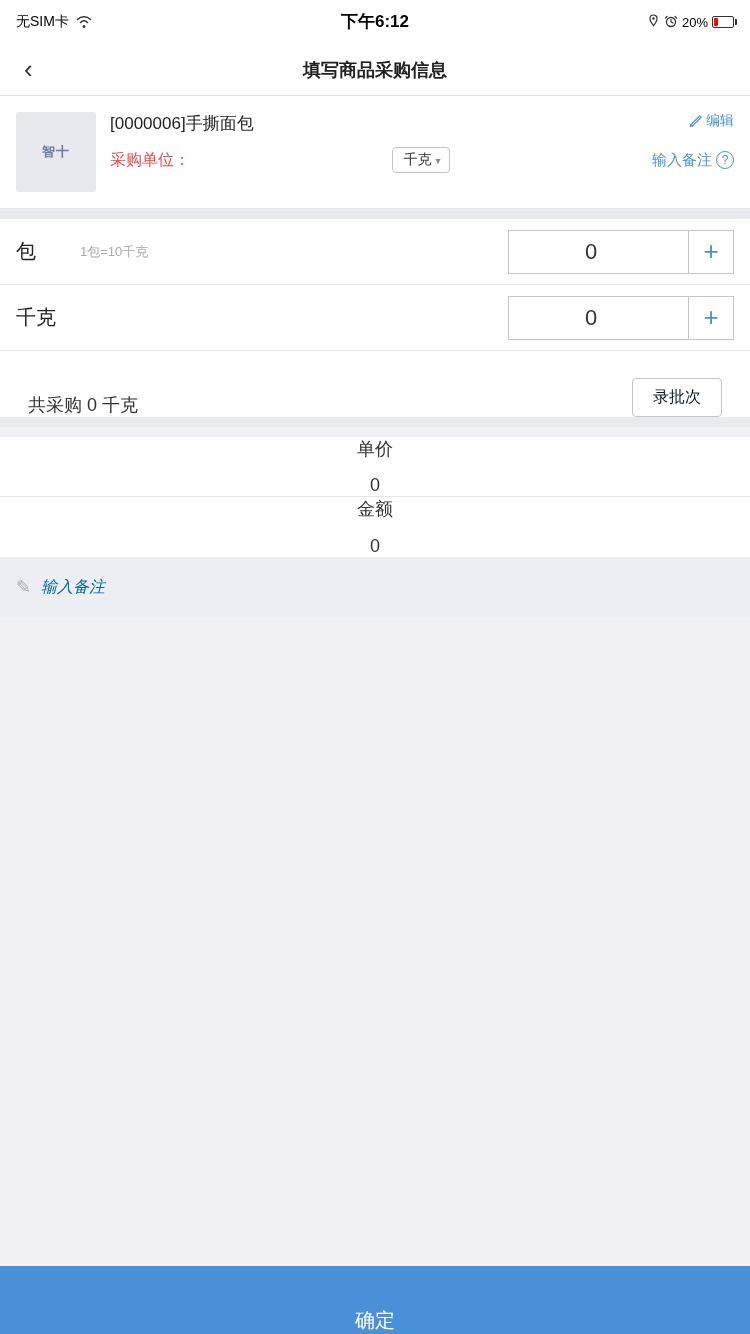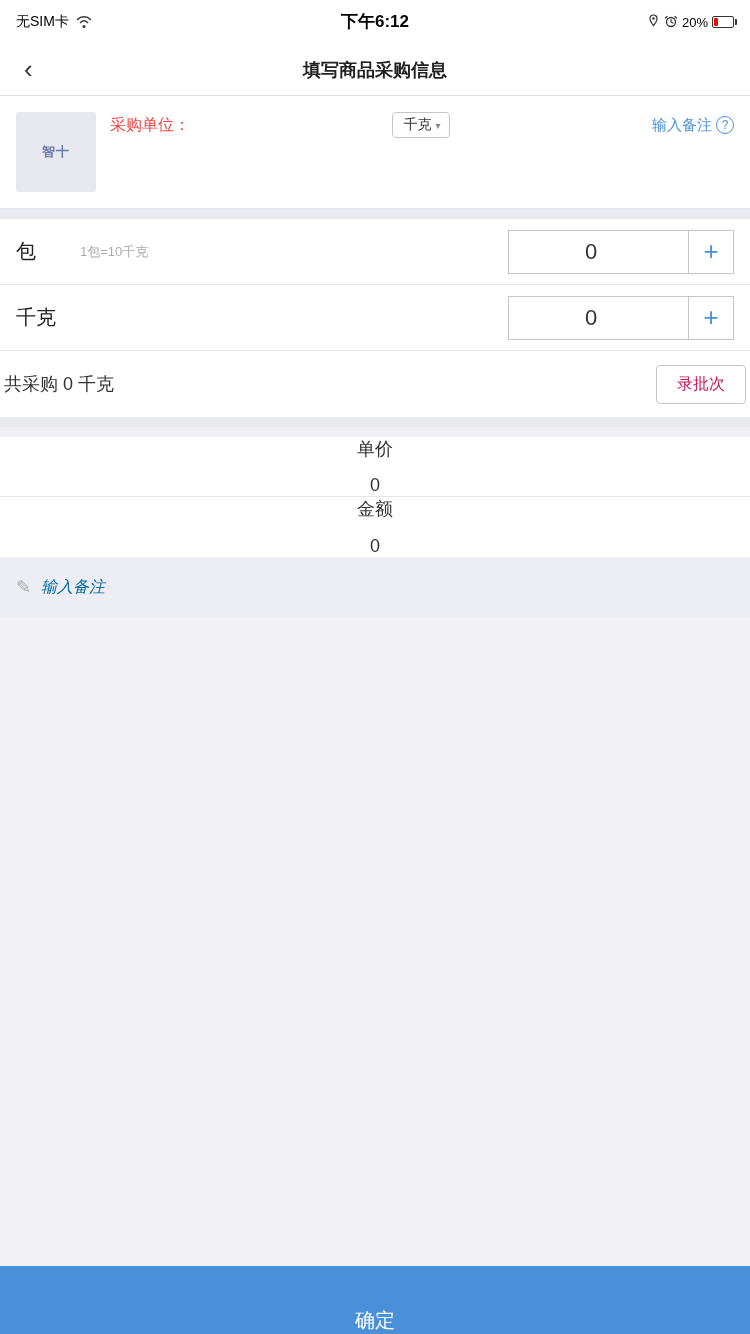--- a/index.html
+++ b/index.html
@@ -244,36 +244,36 @@
       cursor: pointer;
       display: flex;
       align-items: center;
       justify-content: center;
     }
 
     
     .total-row {
       background: #fff;
       display: flex;
-      align-items: center;
-      padding: 0 4px;
+      align-items: flex-end;
+      padding: 0 28px;
       height: 66px;
       border-bottom: none;
     }
     .total-label {
       font-size: 18px;
       color: #333;
       flex: 1;
     }
     .batch-btn {
       border: 1.5px solid #c5c5c5;
       border-radius: 4px;
       padding: 8px 20px;
       font-size: 16px;
-      color: #be185d;
+      color: #0f172a;
       background: #fff;
       cursor: pointer;
     }
 
     
     .price-section {
       background: #fff;
       margin-top: 10px;
     }
     .price-row {
@@ -393,20 +393,30 @@
   <span class="nav-title">填写商品采购信息</span>
 </div>
 
 <div class="content-body">
 
   <div class="product-card">
     <div class="product-image">
       <span class="logo-text">智十</span>
     </div>
     <div class="product-info">
+      <div class="product-name-row">
+        <span class="product-name">[0000006]手撕面包</span>
+        <span class="edit-btn">
+          <svg width="14" height="14" viewBox="0 0 14 14" fill="none">
+            <path d="M2 10.5L3.5 12 12 3.5 10.5 2 2 10.5z" stroke="#4a90d9" stroke-width="1.2" fill="none"></path>
+            <path d="M2 10.5L1.5 12.5 3.5 12" stroke="#4a90d9" stroke-width="1.2" fill="none" stroke-linecap="round" stroke-linejoin="round"></path>
+          </svg>
+          <span>编辑</span>
+        </span>
+      </div>
       <div class="purchase-unit-row">
         <span class="purchase-unit-label">采购单位：</span>
         <div class="unit-select">
           <span>千克</span>
           <span class="chevron">▾</span>
         </div>
         <span class="price-ref">
           <span>输入备注</span>
           <span class="help-circle">?</span>
         </span>

